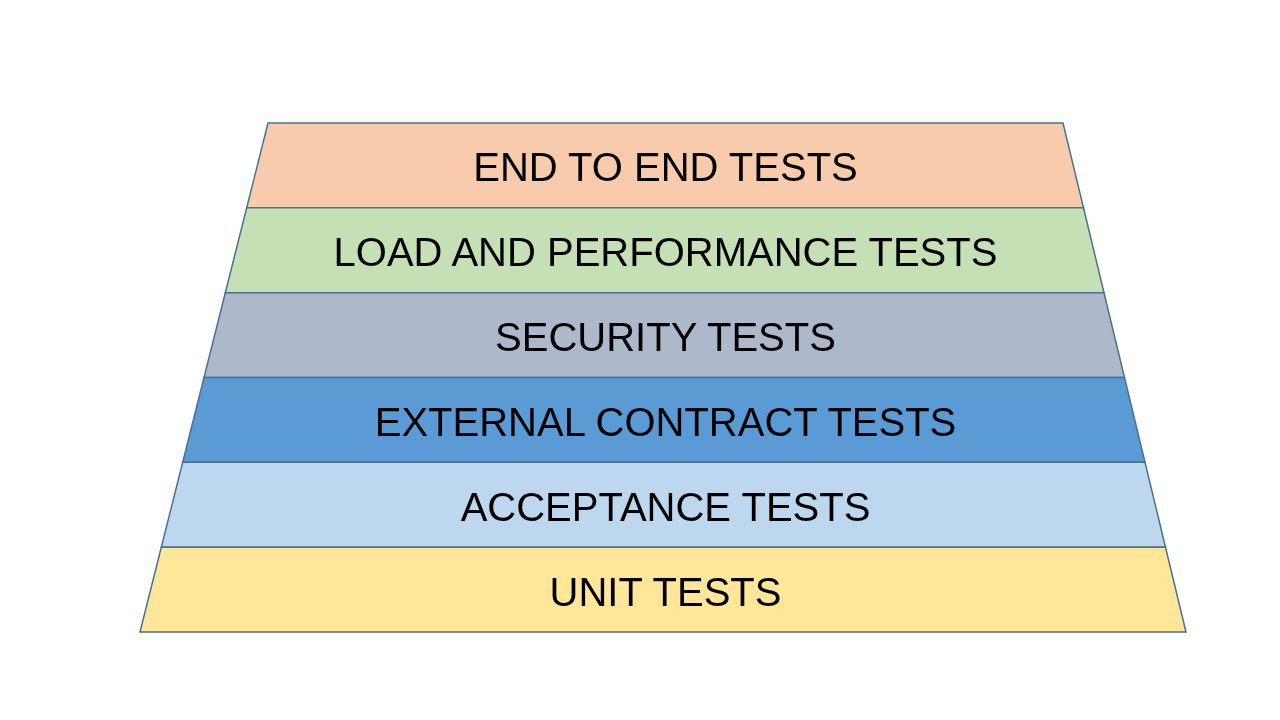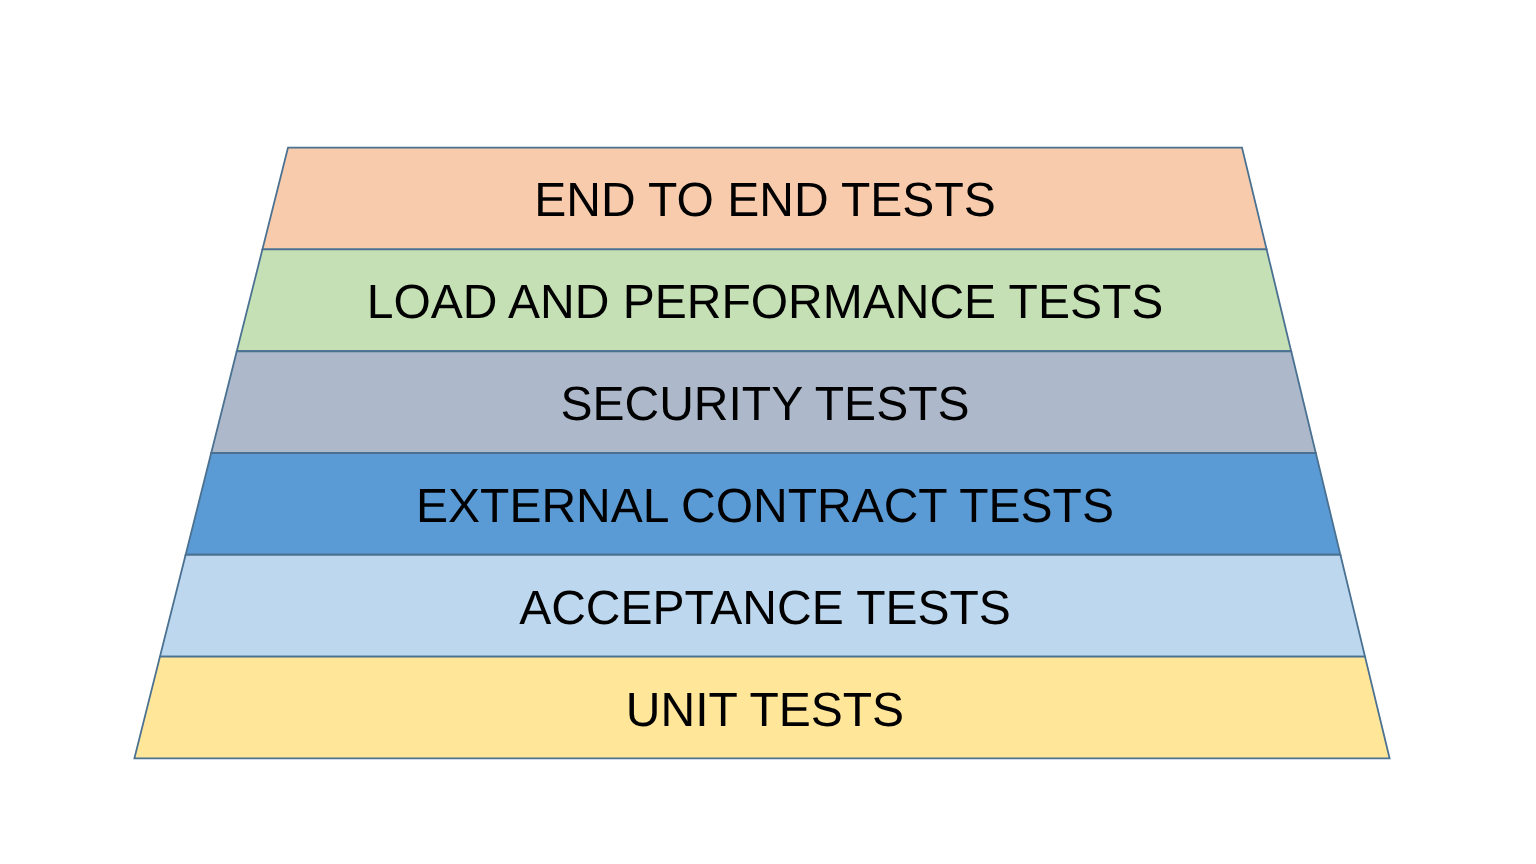--- a/index.html
+++ b/index.html
@@ -9,20 +9,21 @@
     height: 720px;
     background: #ffffff;
     overflow: hidden;
     font-family: "Liberation Sans", sans-serif;
   }
   .stage {
     position: relative;
     width: 1067px;
     height: 720px;
     background: #ffffff;
+    padding-left: 28px;
   }
   svg text {
     font-family: "Liberation Sans", sans-serif;
     fill: #000000;
     text-anchor: middle;
   }
 </style>
 </head>
 <body>
 

